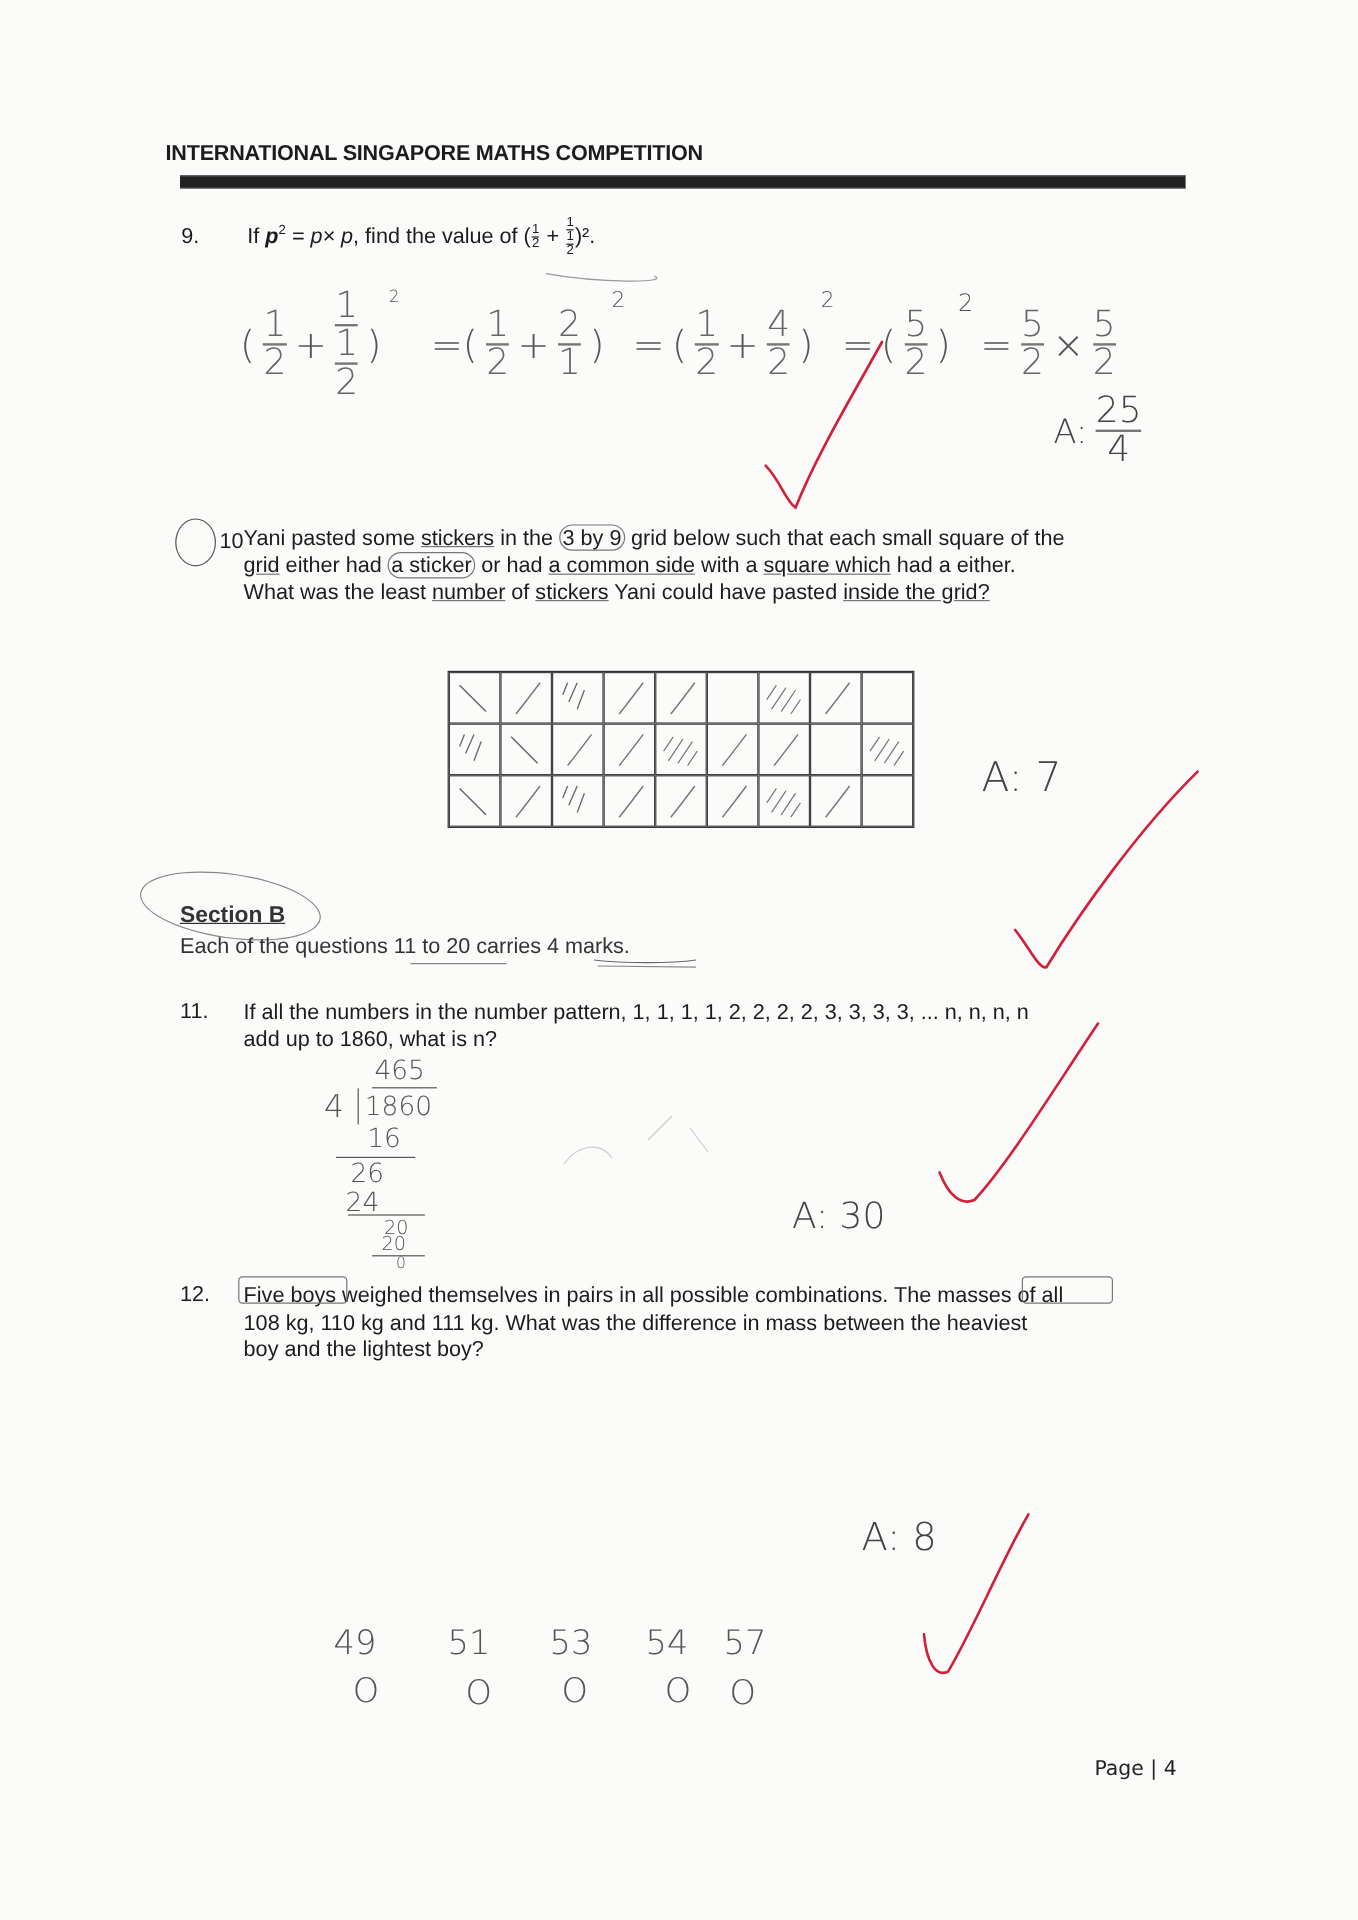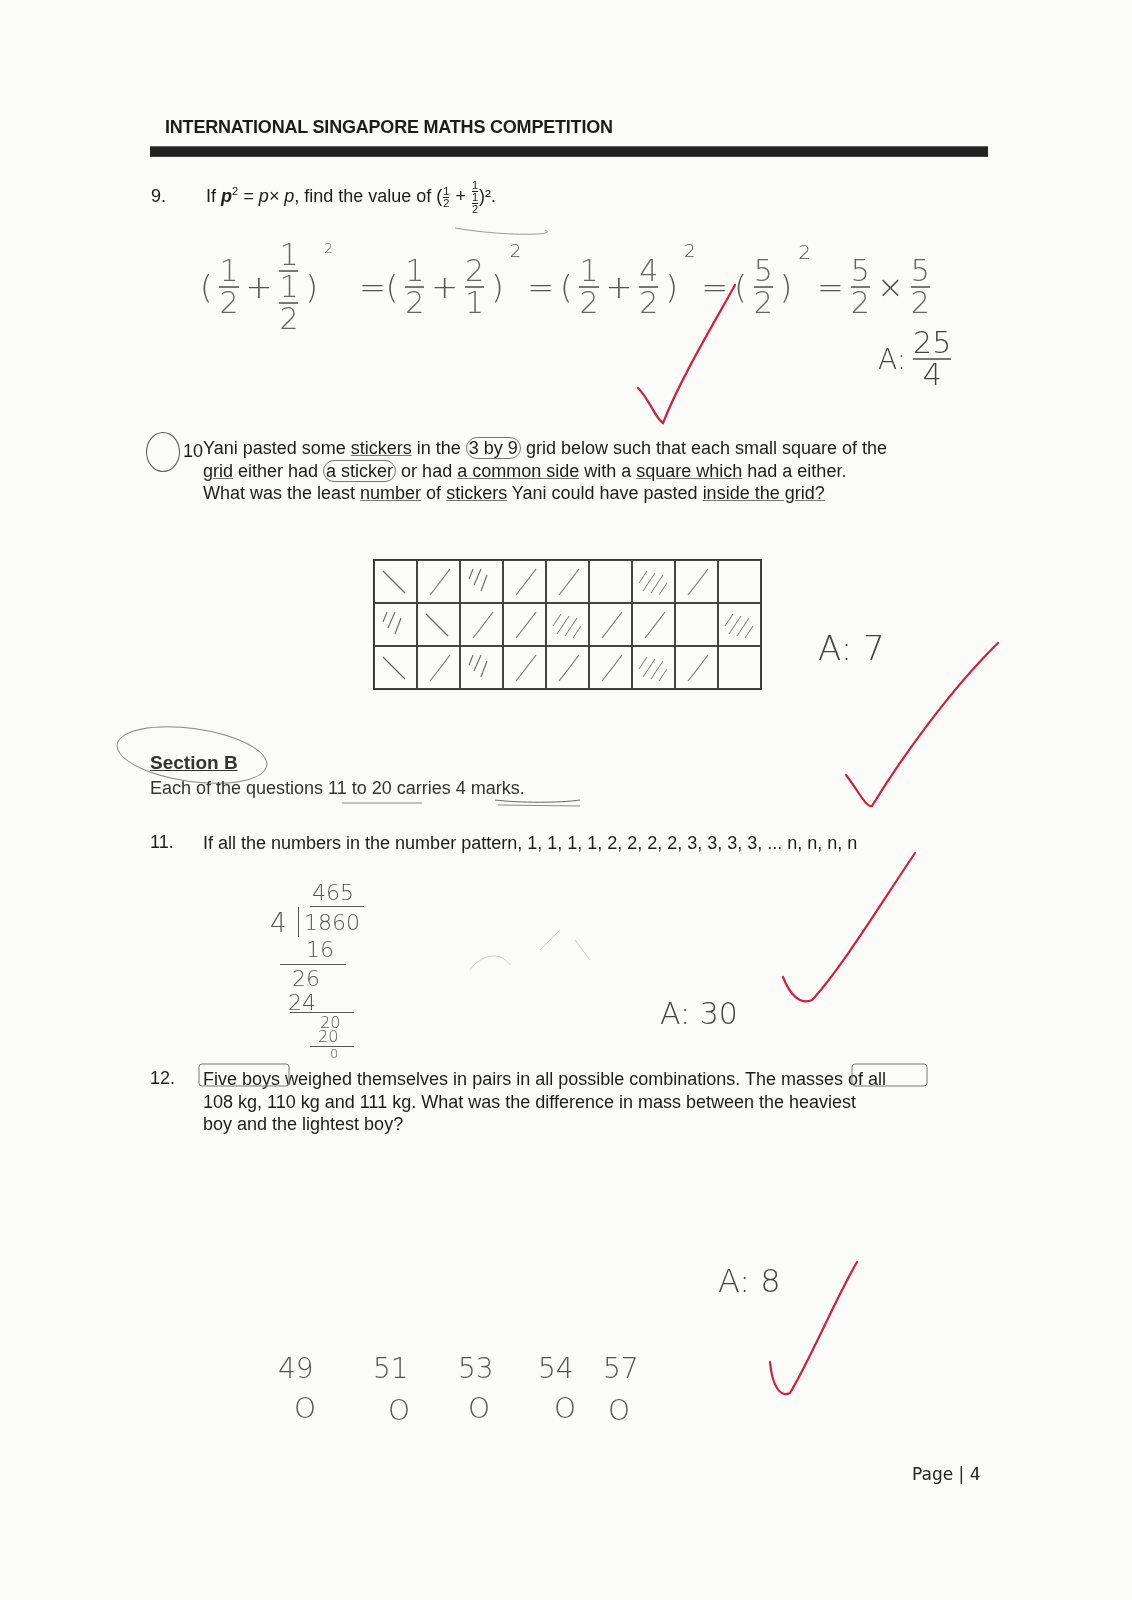--- a/index.html
+++ b/index.html
@@ -2,21 +2,21 @@
 <html><head>
 <meta charset="utf-8">
 <style>
   html, body { margin:0; padding:0; }
   body {
     width:1132px; height:1600px; position:relative; overflow:hidden;
     background:#fbfbfa;
     font-family:"Liberation Sans", sans-serif; color:#1c1c1c;
   }
   .abs { position:absolute; }
-  .hdr-title { left:165px; top:117px; font-size:18px; font-weight:bold; letter-spacing:-0.2px;text-align:right; }
+  .hdr-title { left:138px; top:117px; font-size:18px; font-weight:bold; letter-spacing:-0.2px;text-align:right; }
   .hdr-bar { left:150px; top:146px; width:838px; height:9px; background:#222;
              border-top:1px solid #666; border-bottom:1px solid #444; }
   .q { font-size:18px; line-height:22.5px; }
   .qnum { font-size:18px; }
   .hw { font-family:"DejaVu Sans", sans-serif; color:#555; font-weight:200; }
   .frac { display:inline-flex; flex-direction:column; align-items:center; vertical-align:middle; line-height:1; font-size:11px; margin:0 1px; }
   .frac .bar { border-top:1px solid #222; width:100%; }
   .frac.big { font-size:30px; color:#666; font-weight:200; }
   .frac.big .bar { border-top:2px solid #777; }
   .grid { left:373px; top:559px; display:grid; grid-template-columns:repeat(9, 43px); grid-template-rows:repeat(3, 43px); border:1.5px solid #333; }
@@ -267,20 +267,21 @@
 
 <div class="abs ans" style="left:818px; top:628px; font-size:34px;">A: 7</div>
 
 <div class="abs" style="left:116px; top:728px; width:150px; height:52px; border:1px solid #888; border-radius:50%; transform:rotate(8deg);"></div>
 <div class="abs section-title">Section B</div>
 <div class="abs section-sub">Each of the questions 11 to 20 carries 4 marks.</div>
 
 <div class="abs qnum" style="left:150px; top:832px;">11.</div>
 <div class="abs q" style="left:203px; top:832px; width:800px;">
   <div>If all the numbers in the number pattern, 1, 1, 1, 1, 2, 2, 2, 2, 3, 3, 3, 3, ... n, n, n, n</div>
+  <div>add up to 1860, what is n?</div>
 </div>
 
 <div class="abs hw" style="left:270px; top:880px; width:110px; height:180px; font-size:22px;">
   <div class="abs" style="left:42px; top:0;">465</div>
   <div class="abs" style="left:40px; top:26px; width:54px; border-top:1.5px solid #555;"></div>
   <div class="abs" style="left:0; top:28px; font-size:26px;">4</div>
   <div class="abs" style="left:28px; top:27px; height:30px; border-left:1.5px solid #555;"></div>
   <div class="abs" style="left:34px; top:30px;">1860</div>
   <div class="abs" style="left:36px; top:57px;">16</div>
   <div class="abs" style="left:10px; top:84px; width:66px; border-top:1.5px solid #555;"></div>

